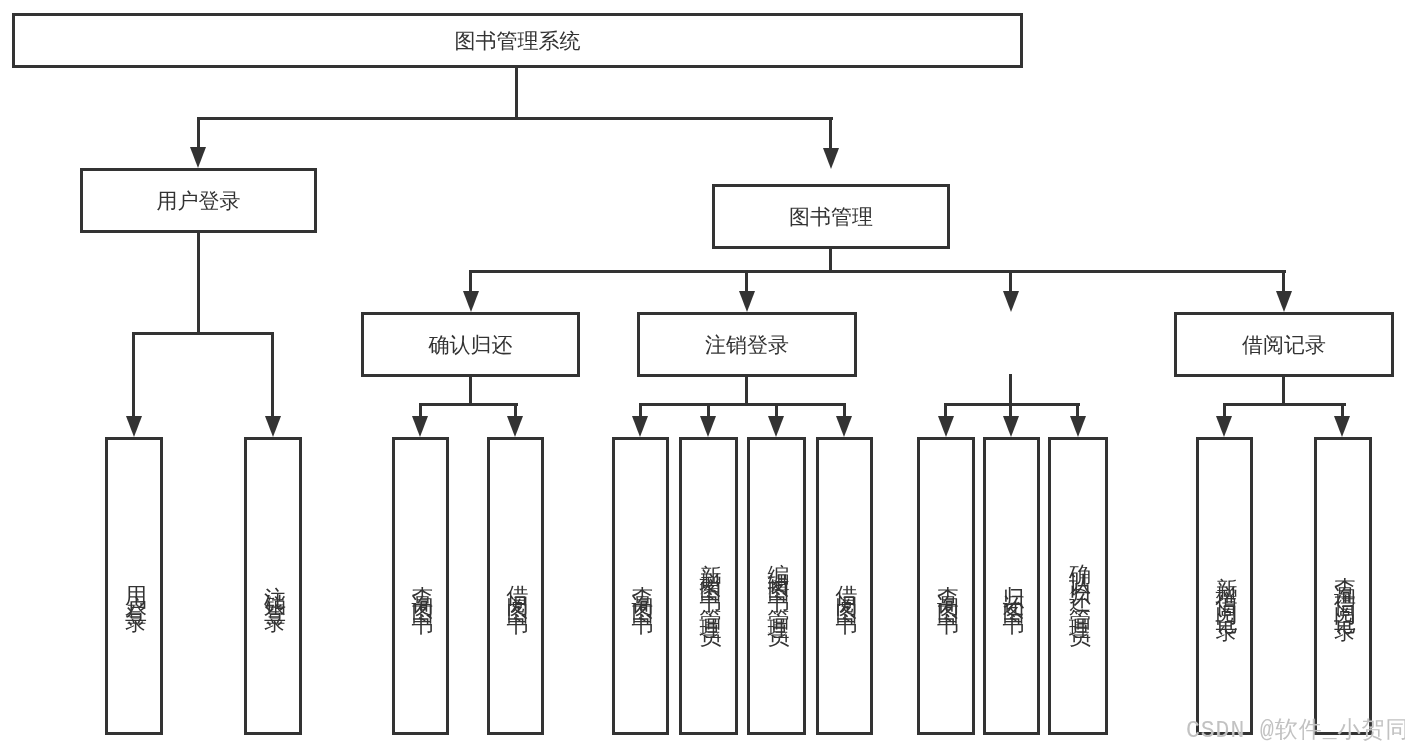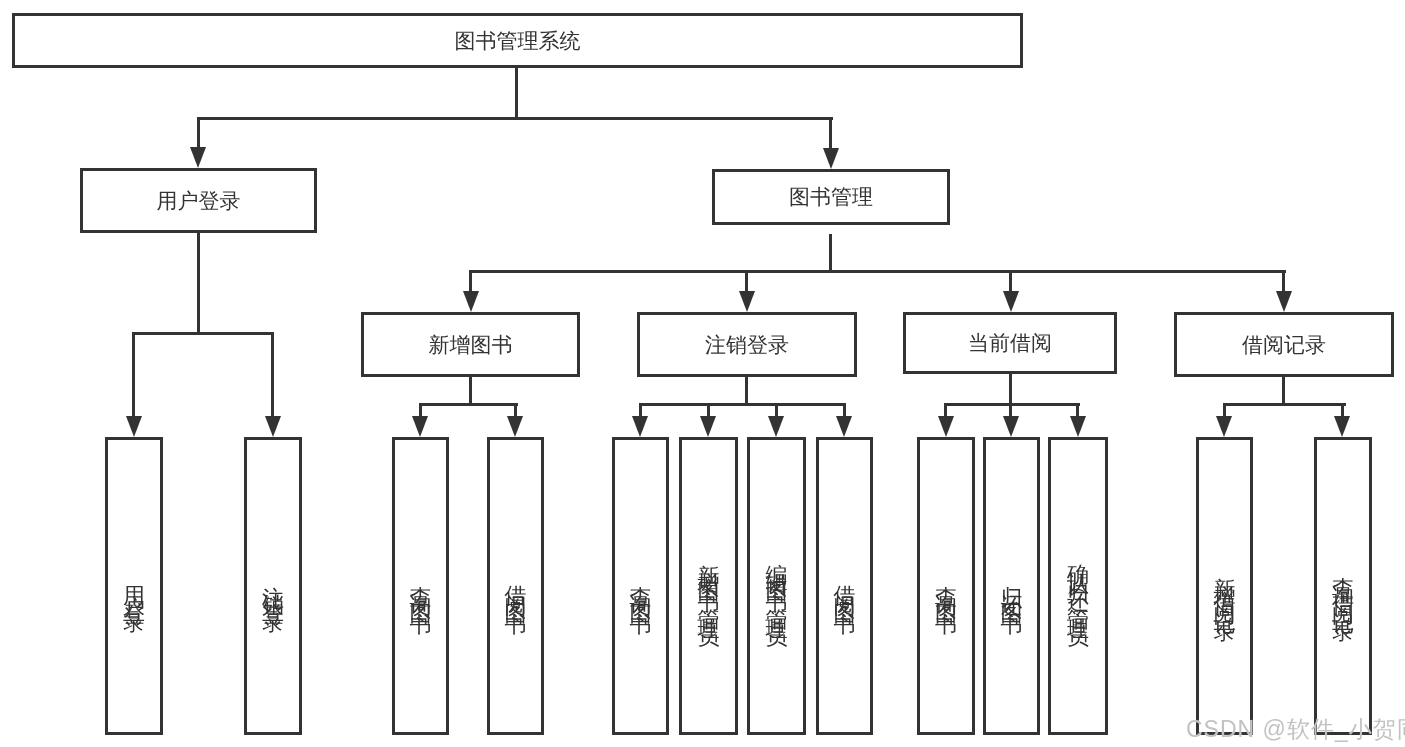--- a/index.html
+++ b/index.html
@@ -6,21 +6,21 @@
     --line:#333333;
     --text:#333333;
     --background:#ffffff;
     --watermark:#c2c2c2;
   }
   html,body{margin:0;padding:0;background:var(--background);}
   .canvas{
     position:relative;
     width:1405px;height:747px;
     background:var(--background);
-    font-family:Liberation Sans, sans-serif;
+    font-family:Liberation Mono, monospace;
     overflow:hidden;
   }
   .box{
     position:absolute;
     box-sizing:border-box;
     border:3px solid var(--line);
     background:#ffffff;
     display:flex;
     align-items:center;
     justify-content:center;
@@ -116,32 +116,29 @@
   <div class="vl" style="left:1341px;top:403px;height:16px"></div>
   <div class="ar" style="left:1334px;top:416px"></div>
 
   <div class="box" style="left:12px;top:13px;width:1011px;height:55px">
     <span class="lbl">图书管理系统</span>
   </div>
 
   <div class="box" style="left:80px;top:168px;width:237px;height:65px">
     <span class="lbl">用户登录</span>
   </div>
-  <div class="box" style="left:712px;top:169px;width:238px;height:56px">
+  <div class="box" style="left:712px;top:184px;width:238px;height:65px">
     <span class="lbl">图书管理</span>
   </div>
 
   <div class="box" style="left:361px;top:312px;width:219px;height:65px">
-    <span class="lbl">新增图书</span>
+    <span class="lbl">确认归还</span>
   </div>
   <div class="box" style="left:637px;top:312px;width:220px;height:65px">
     <span class="lbl">注销登录</span>
-  </div>
-  <div class="box" style="left:903px;top:312px;width:214px;height:62px">
-    <span class="lbl">当前借阅</span>
   </div>
   <div class="box" style="left:1174px;top:312px;width:220px;height:65px">
     <span class="lbl">借阅记录</span>
   </div>
 
   <div class="box vbox" style="left:105px;top:437px;width:58px;height:298px">
     <span class="lbl">用户登录</span>
   </div>
   <div class="box vbox" style="left:244px;top:437px;width:58px;height:298px">
     <span class="lbl">注销登录</span>

